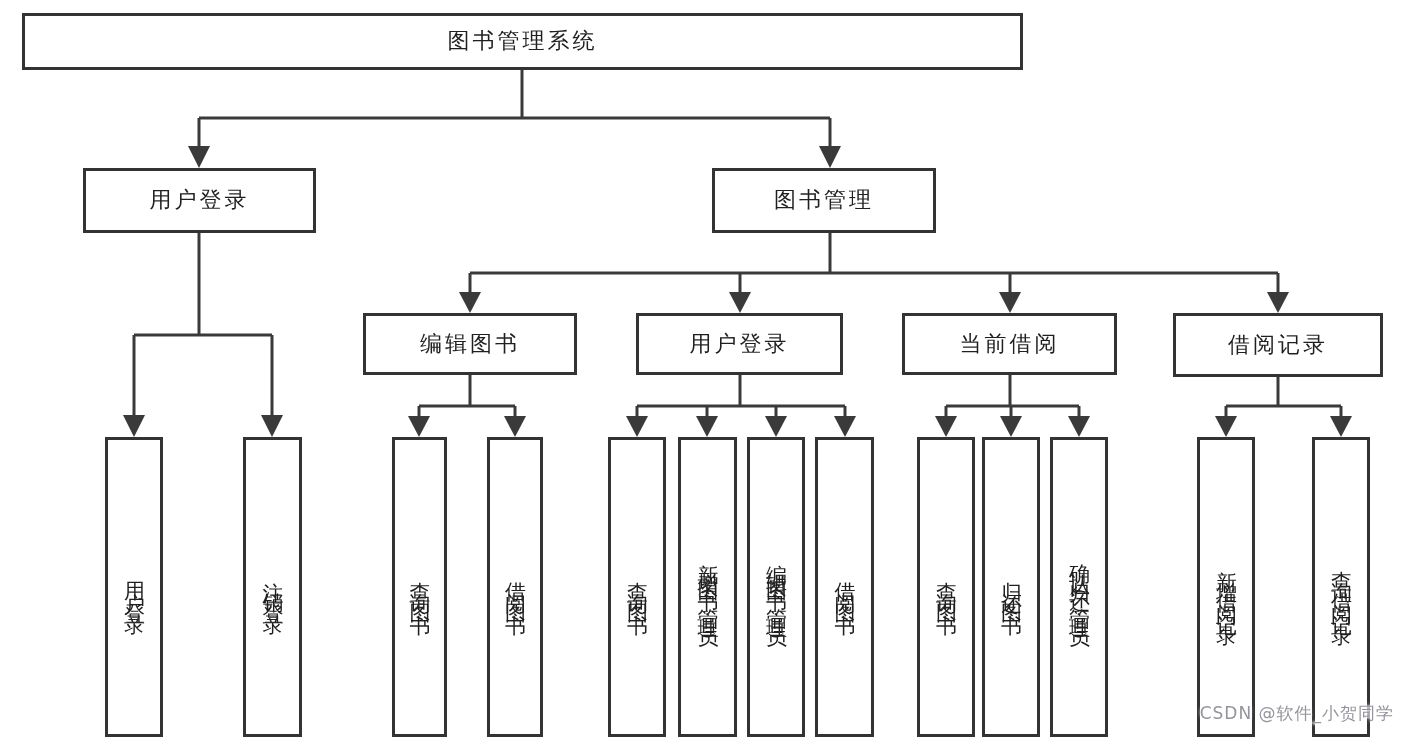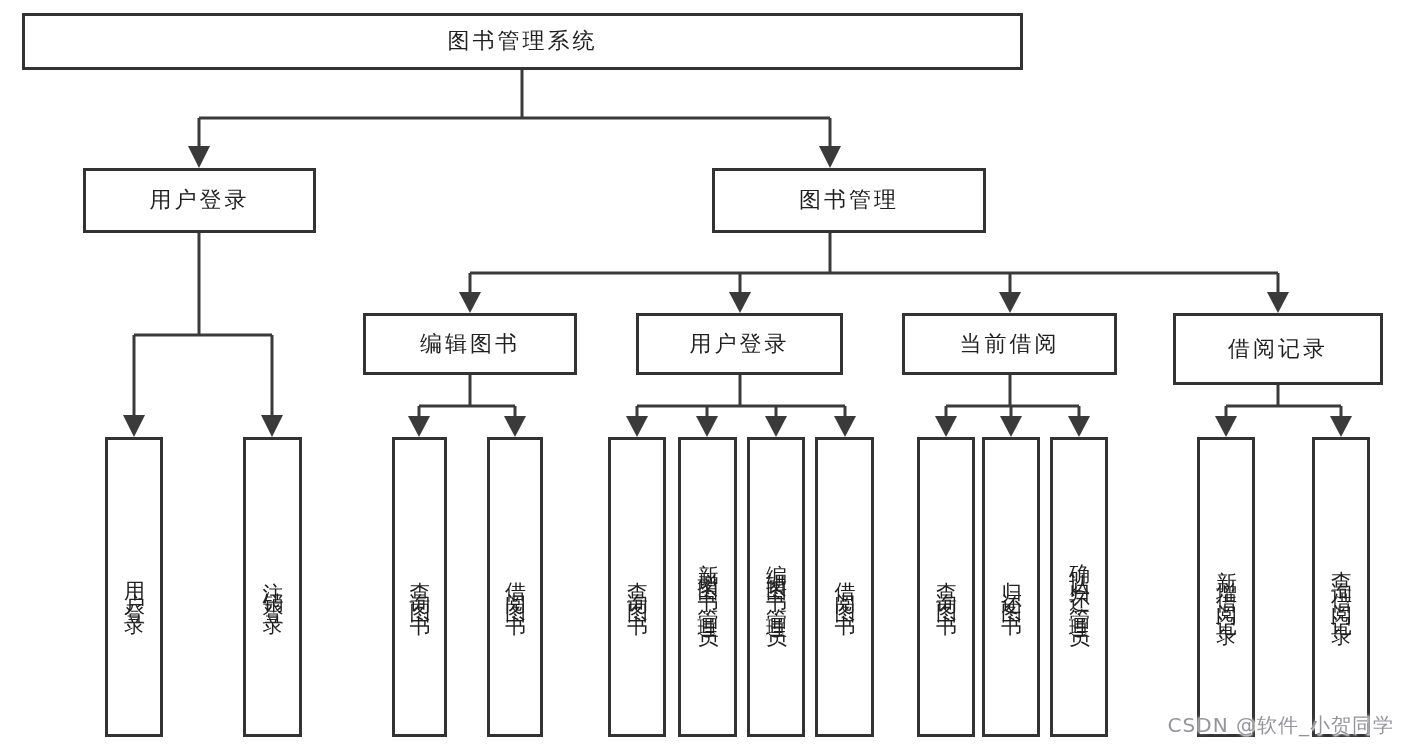--- a/index.html
+++ b/index.html
@@ -43,22 +43,22 @@
     writing-mode: vertical-rl;
     text-orientation: mixed;
     letter-spacing: 11px;
   }
   .vbox.dense {
     letter-spacing: 9px;
   }
   .watermark {
     position: absolute;
     right: 11px;
-    bottom: 8px;
-    font-size: 20px;
+    bottom: 22px;
+    font-size: 17px;
     letter-spacing: 1px;
     color: #94949c;
     text-shadow: 0 0 4px #ffffff, 0 0 2px #ffffff, 1px 1px 2px #ffffff;
     z-index: 5;
     white-space: nowrap;
   }
 </style>
 </head>
 <body>
 
@@ -130,26 +130,26 @@
       <polygon points="1000,416 1022,416 1011,437"></polygon>
       <polygon points="1068,416 1090,416 1079,437"></polygon>
       <polygon points="1215,416 1237,416 1226,437"></polygon>
       <polygon points="1330,416 1352,416 1341,437"></polygon>
     </g>
   </svg>
 
   <div class="box hbox" style="left:22px; top:13px; width:1001px; height:57px;">图书管理系统</div>
 
   <div class="box hbox" style="left:83px; top:168px; width:233px; height:65px;">用户登录</div>
-  <div class="box hbox" style="left:712px; top:168px; width:274px; height:65px;">图书管理</div>
+  <div class="box hbox" style="left:712px; top:168px; width:224px; height:65px;">图书管理</div>
 
   <div class="box hbox" style="left:363px; top:313px; width:214px; height:62px;">编辑图书</div>
   <div class="box hbox" style="left:636px; top:313px; width:207px; height:62px;">用户登录</div>
   <div class="box hbox" style="left:902px; top:313px; width:215px; height:62px;">当前借阅</div>
-  <div class="box hbox" style="left:1173px; top:313px; width:210px; height:72px;">借阅记录</div>
+  <div class="box hbox" style="left:1173px; top:313px; width:210px; height:64px;">借阅记录</div>
 
   <div class="box vbox" style="left:105px; top:437px; width:58px; height:300px;">用户登录</div>
   <div class="box vbox" style="left:243px; top:437px; width:59px; height:300px;">注销登录</div>
 
   <div class="box vbox" style="left:392px; top:437px; width:55px; height:300px;">查询图书</div>
   <div class="box vbox" style="left:487px; top:437px; width:56px; height:300px;">借阅图书</div>
 
   <div class="box vbox" style="left:608px; top:437px; width:58px; height:300px;">查询图书</div>
   <div class="box vbox dense" style="left:678px; top:437px; width:59px; height:300px;">新增图书（管理员）</div>
   <div class="box vbox dense" style="left:747px; top:437px; width:58px; height:300px;">编辑图书（管理员）</div>

